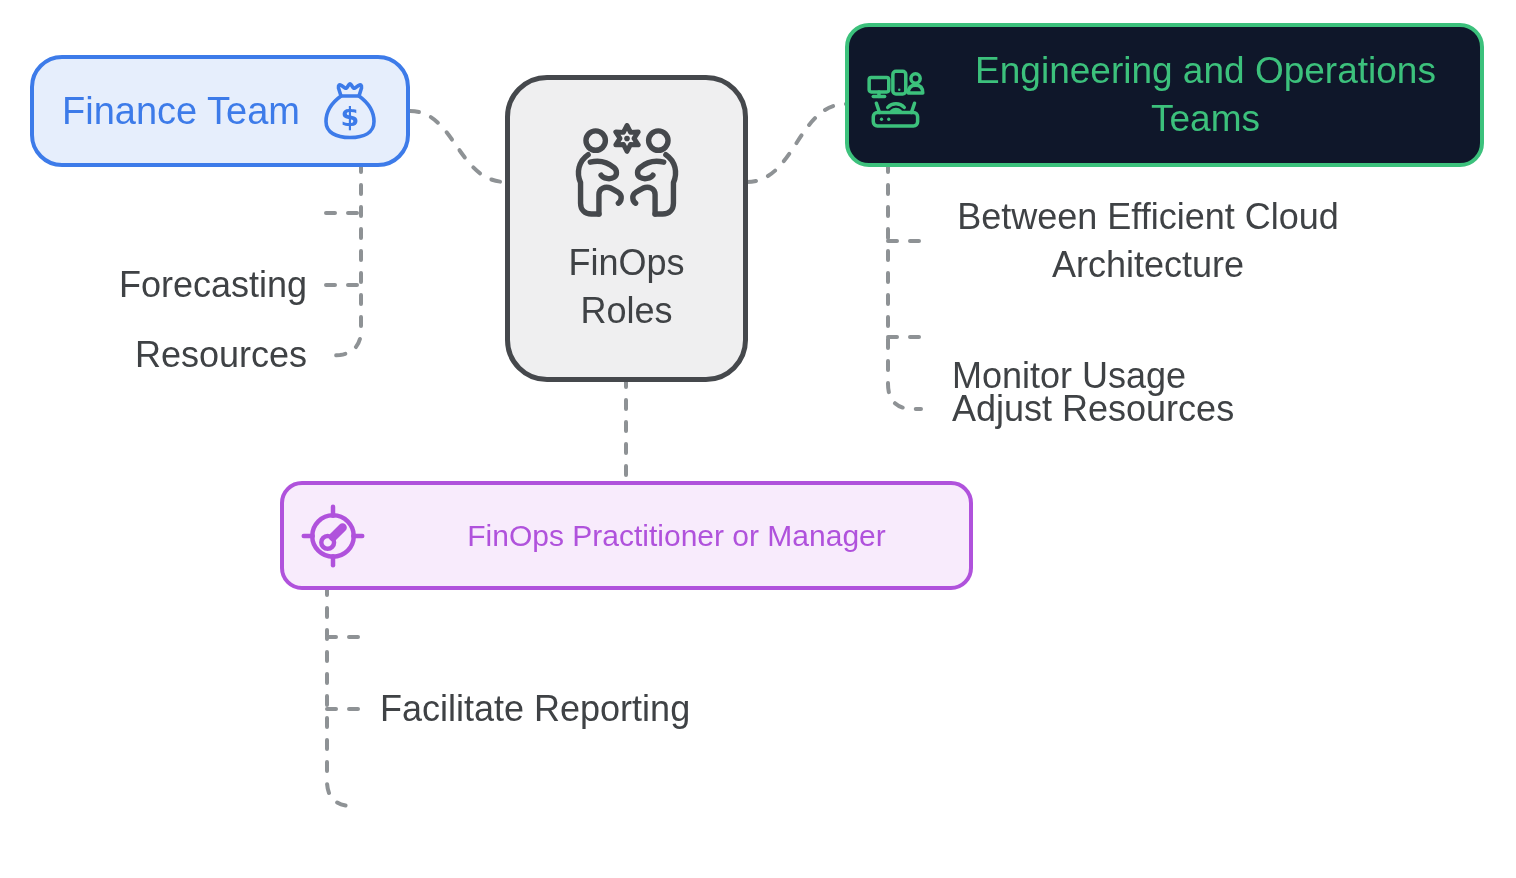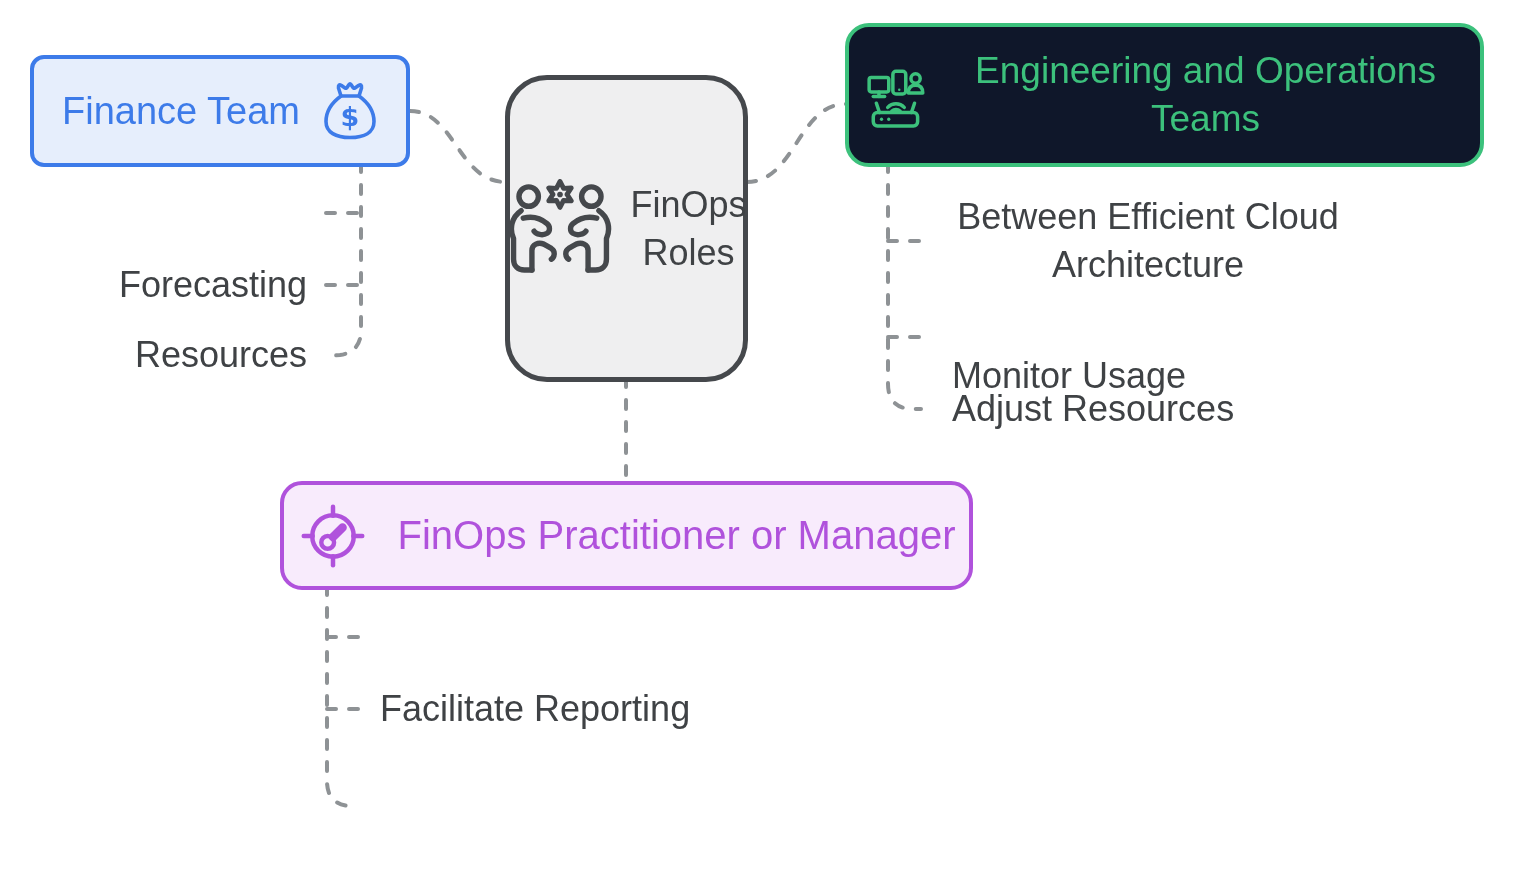--- a/index.html
+++ b/index.html
@@ -8,43 +8,43 @@
     position:relative; width:1516px; height:878px; background:#ffffff; overflow:hidden;
     color:#3f4245;
   }
   svg.connectors { position:absolute; left:0; top:0; width:1516px; height:878px; }
   svg.connectors path { fill:none; stroke:#8e9295; stroke-width:4; stroke-linecap:round; stroke-dasharray:9 13; }
 
   .node { position:absolute; display:flex; align-items:center; }
 
   .node-finance {
     left:30px; top:55px; width:380px; height:112px;
-    background:#e6eefc; border:4px solid #3d7be9; border-radius:14px;
+    background:#e6eefc; border:4px solid #3d7be9; border-radius:32px;
     justify-content:center; gap:22px;
     color:#3d7be9; font-size:38px;
   }
   .node-center {
     left:505px; top:75px; width:243px; height:307px;
     background:#efeff0; border:5px solid #45484c; border-radius:42px;
-    flex-direction:row; justify-content:center; gap:16px;
+    flex-direction:column; justify-content:center; gap:16px;
     color:#3f4245; font-size:36px; text-align:center;
   }
   .node-center .node-label { max-width:170px; line-height:48px; }
   .node-engineering {
     left:845px; top:23px; width:639px; height:144px;
     background:#0f172a; border:4px solid #3cc17c; border-radius:24px;
     padding-left:14px;
     color:#3cc17c; font-size:37px;
   }
   .node-engineering .node-label { flex:1; text-align:center; line-height:48px; max-width:500px; margin:0 auto; }
   .node-practitioner {
     left:280px; top:481px; width:693px; height:109px;
     background:#f8ebfc; border:4px solid #b052dc; border-radius:22px;
     padding-left:16px; gap:18px;
-    color:#b052dc; font-size:40px;
+    color:#b052dc; font-size:30px;
   }
   .node-practitioner .node-label { flex:1; text-align:center; white-space:nowrap; }
   .node-finance .node-label { white-space:nowrap; }
 
   .item {
     position:absolute; font-size:36px; color:#3f4245; line-height:48px;
     transform:translateY(-50%); white-space:nowrap;
   }
   .item-budgeting   { right:1209px; top:213px; }
   .item-forecasting { right:1209px; top:285px; }

